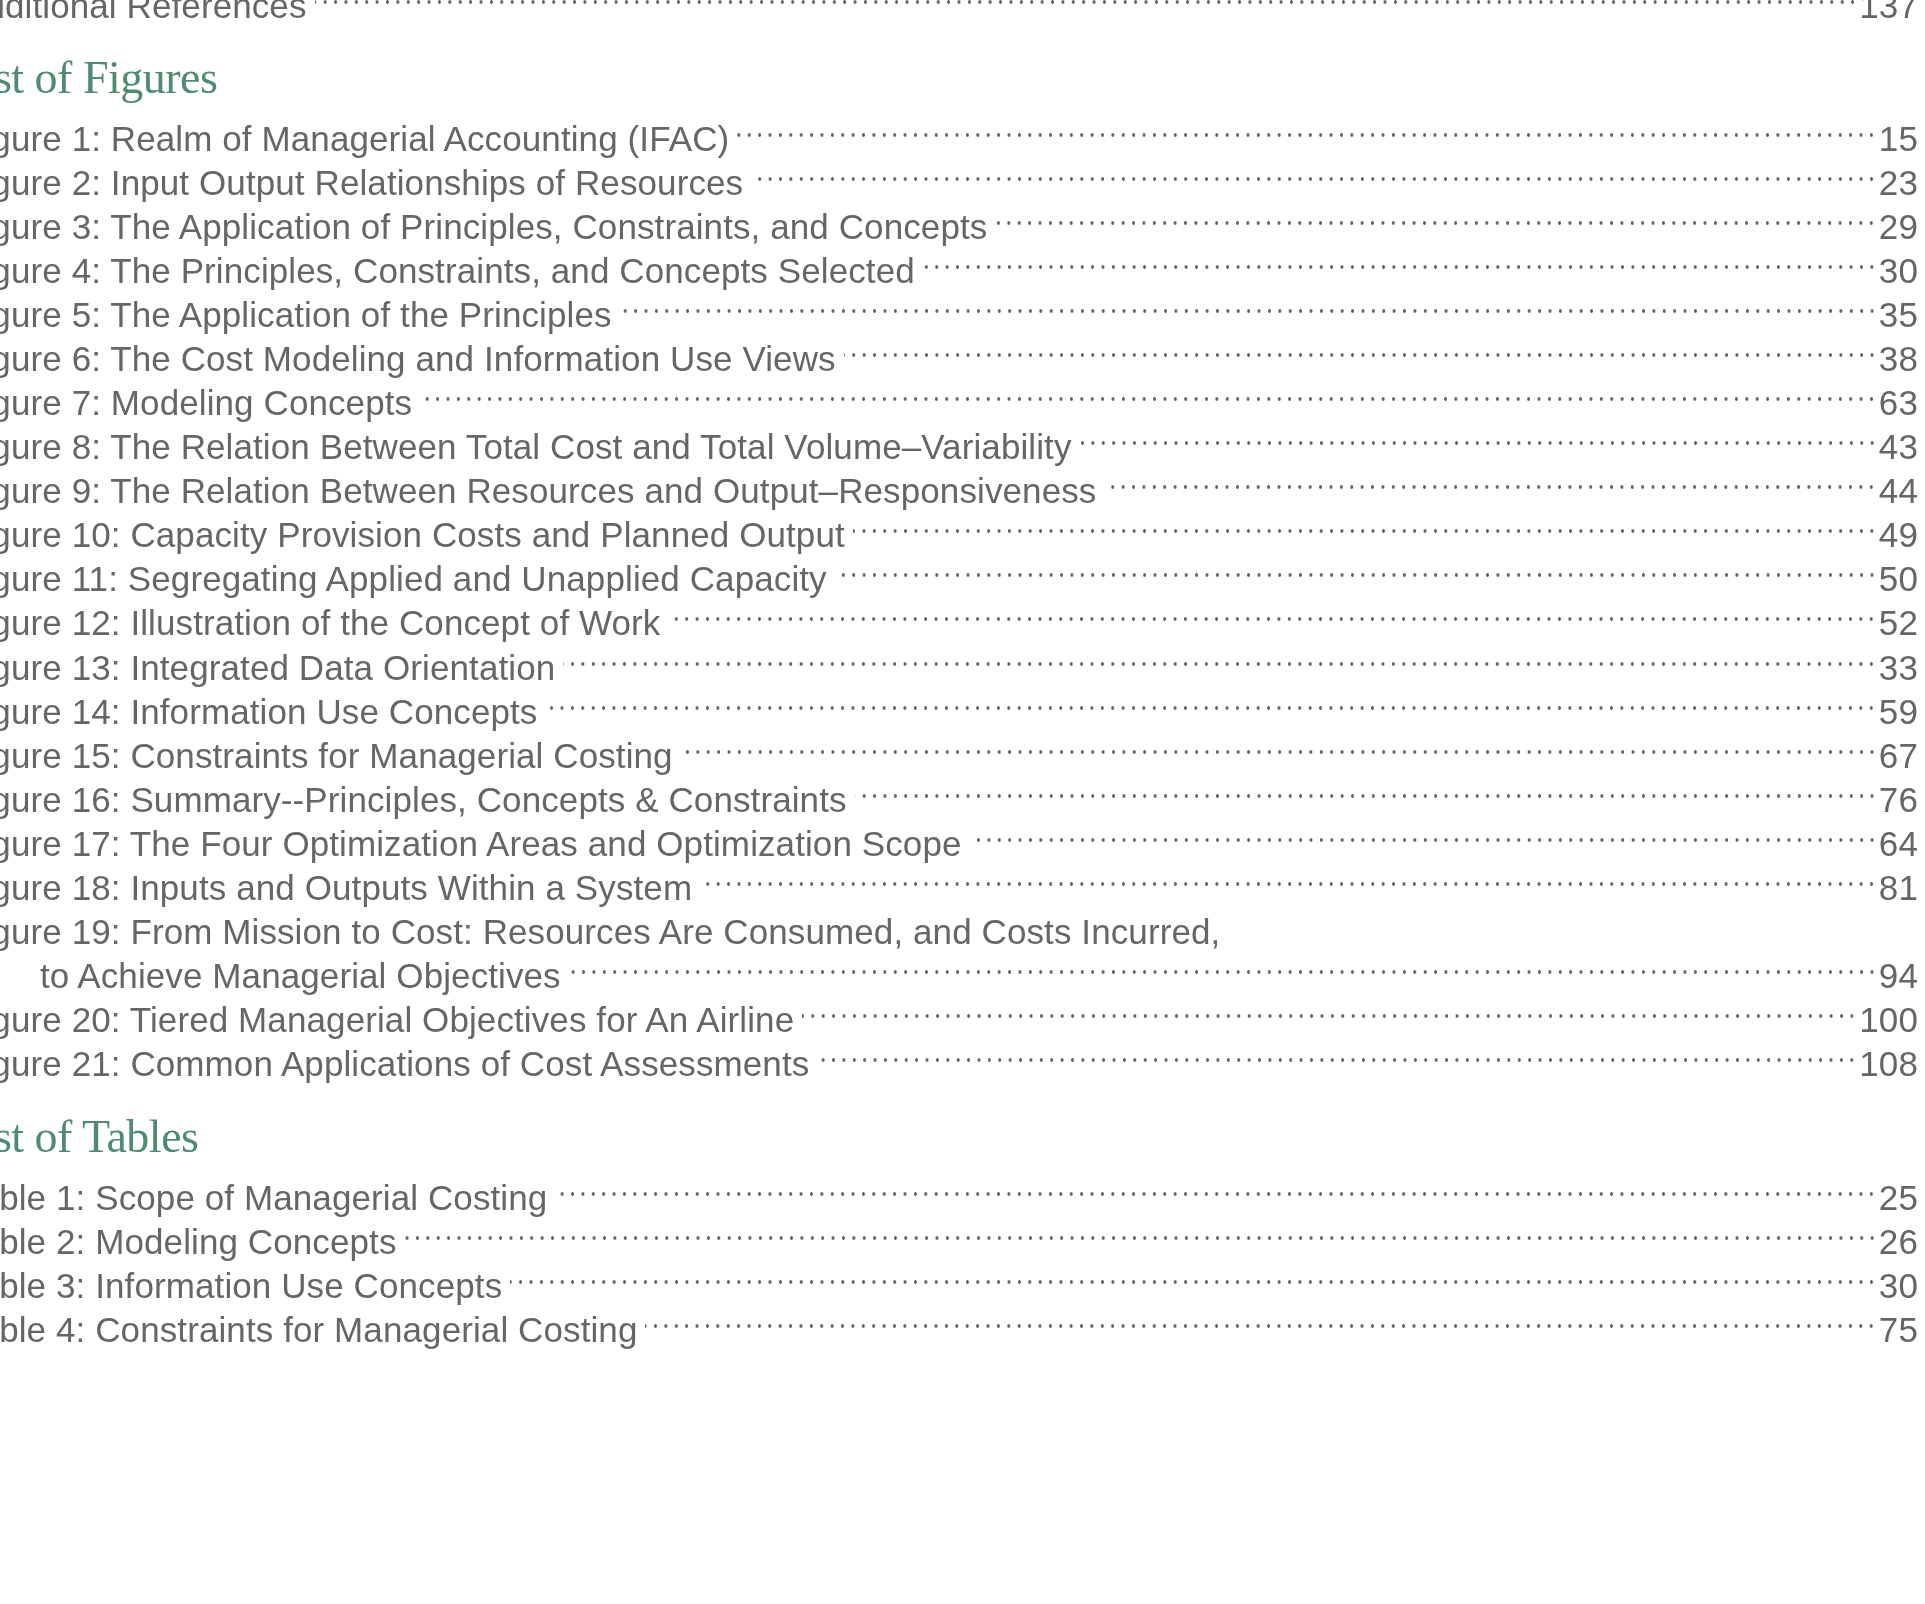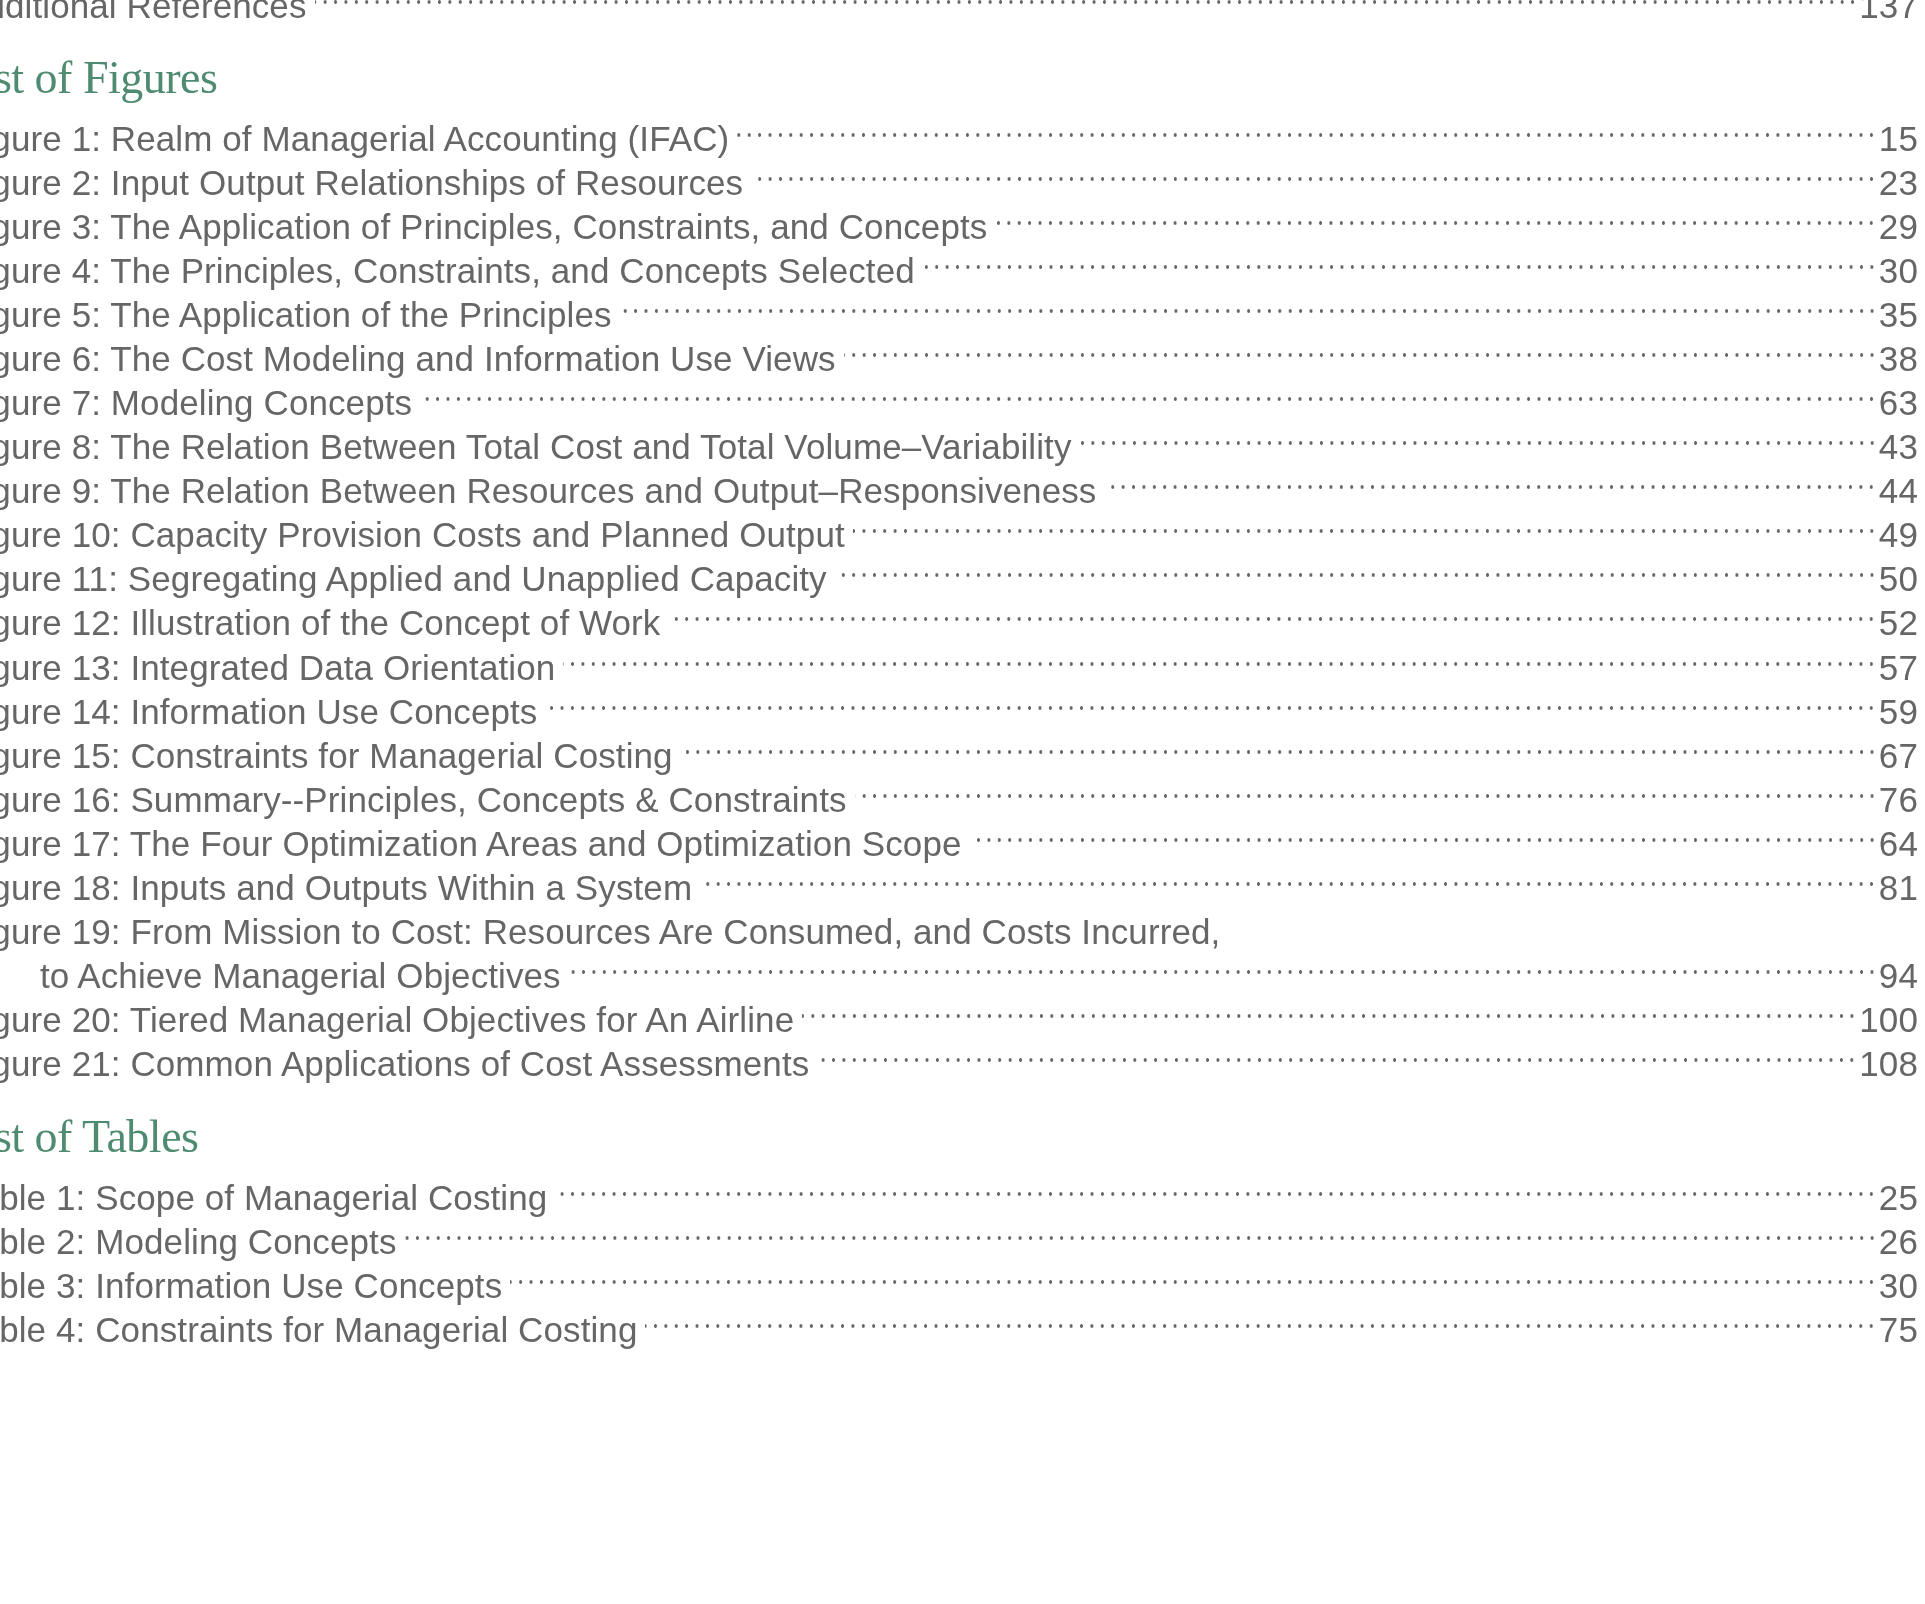--- a/index.html
+++ b/index.html
@@ -148,21 +148,21 @@
     <span class="page-num">50</span>
   </div>
   <div class="toc-row" style="top:581px;">
     <span class="label">Figure 12: Illustration of the Concept of Work</span>
     <span class="leader"></span>
     <span class="page-num">52</span>
   </div>
   <div class="toc-row" style="top:626px;">
     <span class="label">Figure 13: Integrated Data Orientation</span>
     <span class="leader"></span>
-    <span class="page-num">57</span>
+    <span class="page-num">33</span>
   </div>
   <div class="toc-row" style="top:670px;">
     <span class="label">Figure 14: Information Use Concepts</span>
     <span class="leader"></span>
     <span class="page-num">59</span>
   </div>
   <div class="toc-row" style="top:714px;">
     <span class="label">Figure 15: Constraints for Managerial Costing</span>
     <span class="leader"></span>
     <span class="page-num">67</span>

